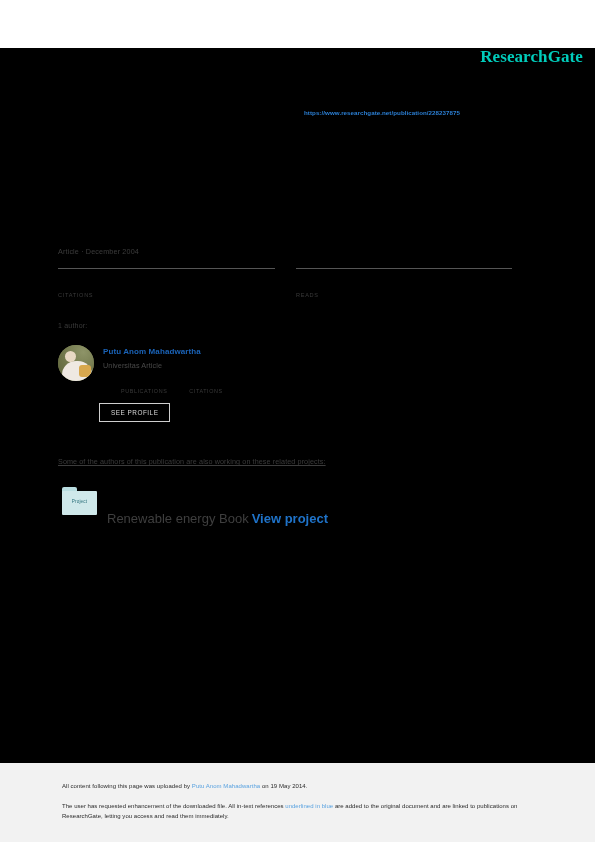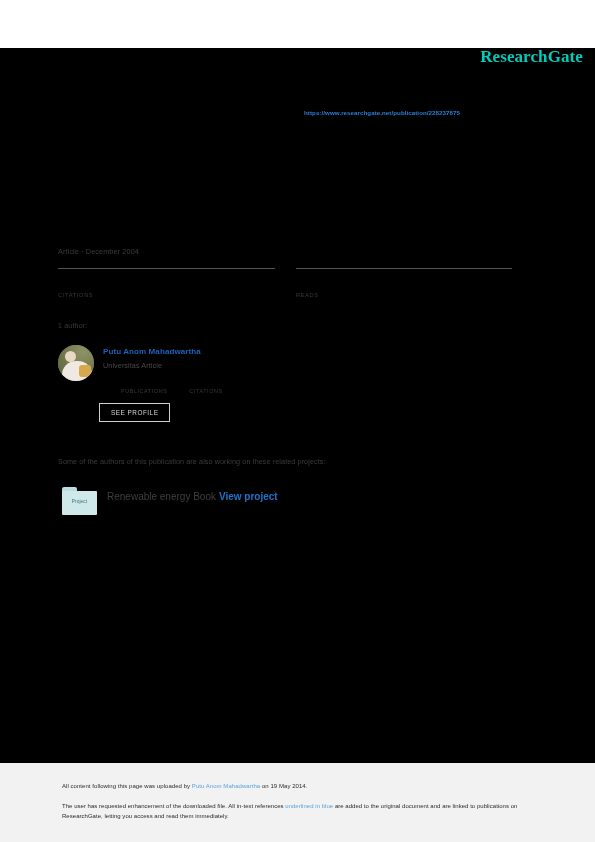--- a/index.html
+++ b/index.html
@@ -119,40 +119,41 @@
     font-size:6.4px;letter-spacing:.5px;color:#d9d9d9;
     font-family:"Liberation Sans", sans-serif;
     cursor:pointer;
   }
 
   
   .projects-intro{
     position:absolute;left:58px;top:457px;
     font-size:7.2px;color:#3c3c3c;letter-spacing:.1px;
     white-space:nowrap;
+    text-decoration:underline;
   }
   .project-row{position:absolute;left:62px;top:487px;width:420px;height:30px;}
   .proj-icon{
     position:absolute;left:0;top:0;width:35px;height:28px;
   }
   .proj-icon .tab{
     position:absolute;left:0;top:0;width:15px;height:5px;
     background:#b9dde0;border-radius:2px 2px 0 0;
   }
   .proj-icon .body{
     position:absolute;left:0;top:4px;width:35px;height:24px;
     background:#cfe8ea;border-radius:1px;
   }
   .proj-icon .glyph{
     position:absolute;left:0;top:12px;width:35px;text-align:center;
     font-size:4.6px;color:#2b6f7a;letter-spacing:.2px;
   }
   .proj-text{
-    position:absolute;left:45px;top:4px;
-    font-size:10px;color:#3f3f3f;white-space:nowrap;
+    position:absolute;left:45px;top:24px;
+    font-size:13px;color:#3f3f3f;white-space:nowrap;
   }
   .proj-link{
     color:#1f73c9;font-weight:bold;margin-left:3px;
   }
 
   
   .footer-line1{
     position:absolute;left:62px;top:783px;
     font-size:6px;color:#2b2b2b;letter-spacing:.05px;white-space:nowrap;
   }

